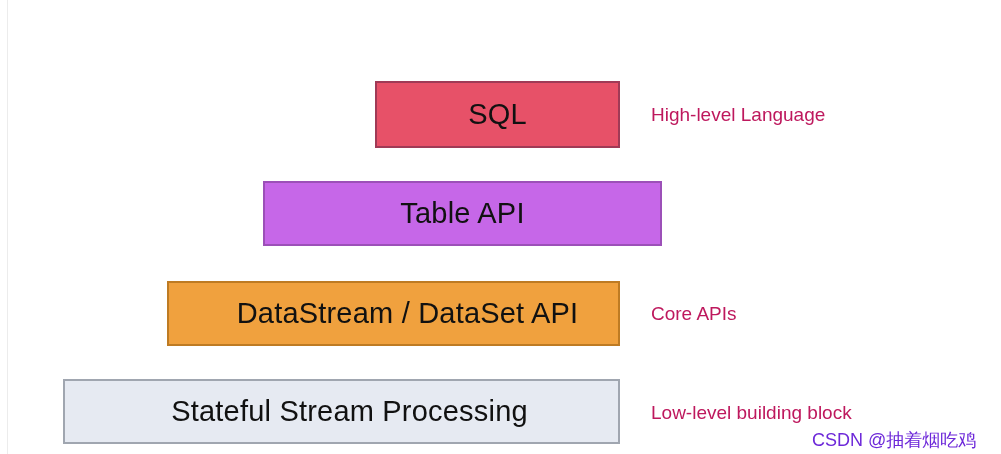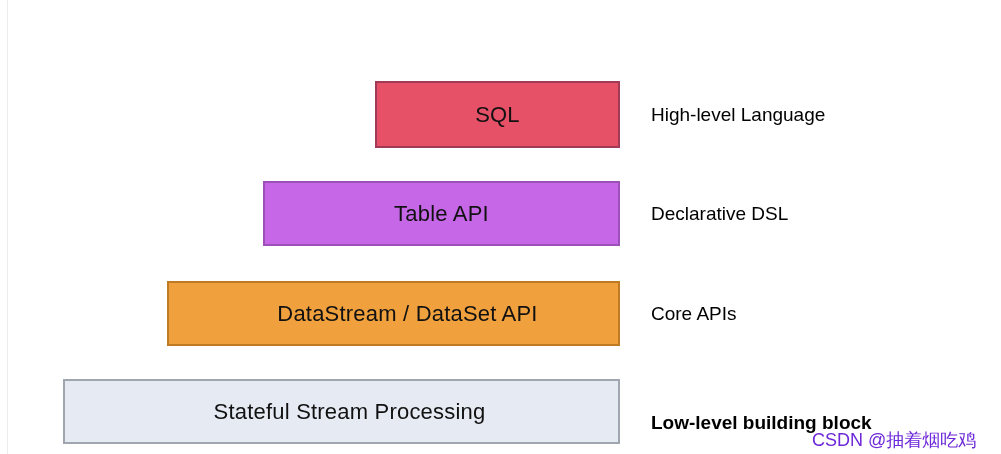--- a/index.html
+++ b/index.html
@@ -19,46 +19,46 @@
   }
   .layer-box {
     position: absolute;
     box-sizing: border-box;
     border: 2px solid #000;
     display: flex;
     align-items: center;
     justify-content: center;
   }
   .box-label {
-    font-size: 22px;
+    font-size: 29px;
     color: #111111;
     letter-spacing: 0.2px;
     white-space: nowrap;
   }
   .side-label {
     position: absolute;
     left: 651px;
     display: flex;
     flex-direction: column;
     justify-content: center;
     font-size: 19px;
     line-height: 27px;
-    color: #000000;
+    color: #be185d;
     white-space: nowrap;
     z-index: 2;
   }
   
   .box-sql      { left: 375px; top:  81px; width: 245px; height: 67px; }
-  .box-table    { left: 263px; top: 181px; width: 357px; height: 65px; }
+  .box-table    { left: 263px; top: 181px; width: 399px; height: 65px; }
   .box-stream   { left: 167px; top: 281px; width: 453px; height: 65px; padding-left: 28px; }
   .box-stateful { left:  63px; top: 379px; width: 557px; height: 65px; }
   .lbl-sql      { top:  81px; height: 67px; }
   .lbl-table    { top: 181px; height: 65px; }
   .lbl-stream   { top: 281px; height: 65px; }
-  .lbl-stateful { top: 390px; height: 65px; font-weight: bold; }
+  .lbl-stateful { top: 380px; height: 65px; }
   .watermark {
     position: absolute;
     left: 812px; top: 428px;
     font-size: 18px;
     z-index: 1;
     white-space: nowrap;
   }
 </style>
 </head>
 <body>
@@ -69,23 +69,20 @@
   <div class="layer-box box-sql" style="background-color: rgb(231, 81, 104); border-color: rgb(160, 58, 86);">
     <span class="box-label">SQL</span>
   </div>
   <div class="side-label lbl-sql">
     <span>High-level Language</span>
   </div>
 
   <div class="layer-box box-table" style="background-color: rgb(198, 103, 232); border-color: rgb(156, 80, 184);">
     <span class="box-label">Table API</span>
   </div>
-  <div class="side-label lbl-table">
-    <span>Declarative DSL</span>
-  </div>
 
   <div class="layer-box box-stream" style="background-color: rgb(240, 161, 62); border-color: rgb(190, 123, 35);">
     <span class="box-label">DataStream / DataSet API</span>
   </div>
   <div class="side-label lbl-stream">
     <span>Core APIs</span>
   </div>
 
   <div class="layer-box box-stateful" style="background-color: rgb(230, 234, 242); border-color: rgb(160, 166, 176); padding-left: 16px;">
     <span class="box-label">Stateful Stream Processing</span>

